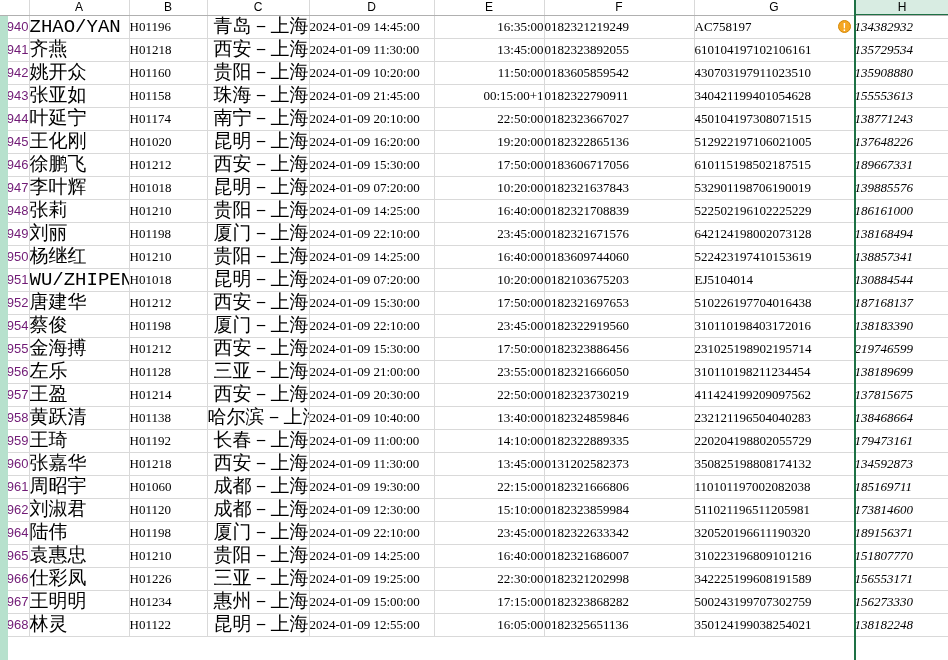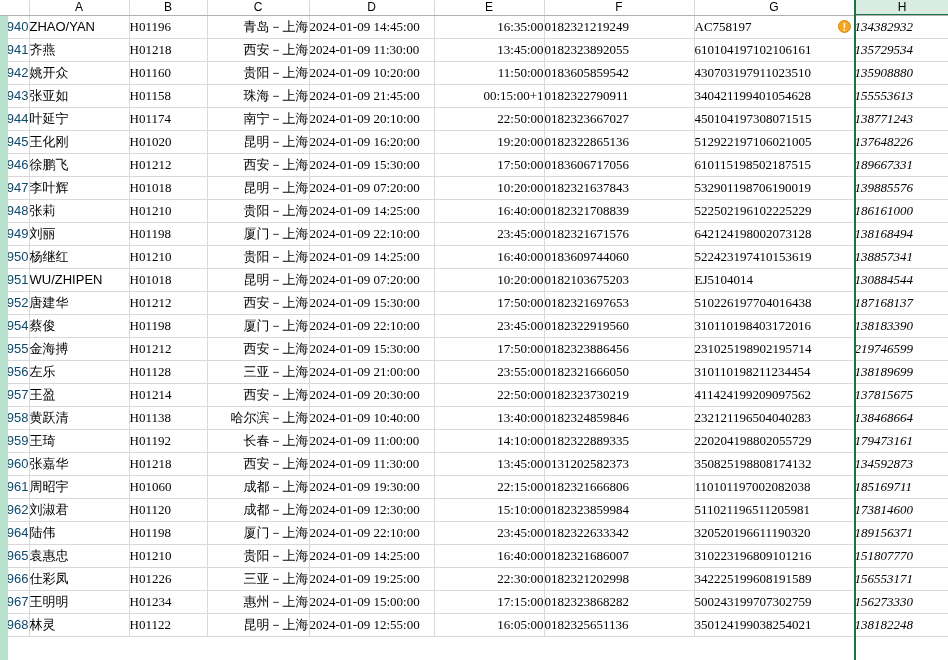--- a/index.html
+++ b/index.html
@@ -48,21 +48,21 @@
     line-height: 15px;
     font-family: "Liberation Sans", sans-serif;
   }
   td.corner {
     background: #ffffff;
     border-right: 1px solid #b0b0b0;
   }
   
   td.rowhead {
     background: #ffffff;
-    color: #0c4a6e;
+    color: #701a75;
     text-align: right;
     padding-right: 2px;
     font-size: 13px;
     font-family: "Liberation Sans", sans-serif;
     border-right: 1px solid #b0b0b0;
     font-weight: bold;
   }
   td.c-a { padding-left: 2px; text-align: left; }
   td.c-b { padding-left: 4px; text-align: left; }
   td.c-c { padding-left: 6px; text-align: right; }
@@ -124,21 +124,21 @@
     background: #f5a623;
     color: #ffffff;
     font-size: 10px;
     line-height: 13px;
     text-align: center;
     font-family: "Liberation Sans", sans-serif;
     font-weight: bold;
     border: 1px solid #d48806;
     box-sizing: border-box;
   }
-  .cn { font-family: Liberation Sans, sans-serif; font-size: 13px; }
+  .cn { font-family: Liberation Mono, monospace; font-size: 19px; }
 </style>
 </head>
 <body>
 
 <div id="sheet">
 
   <table class="grid">
     <colgroup>
       <col class="w-rh">
       <col class="w-a">

